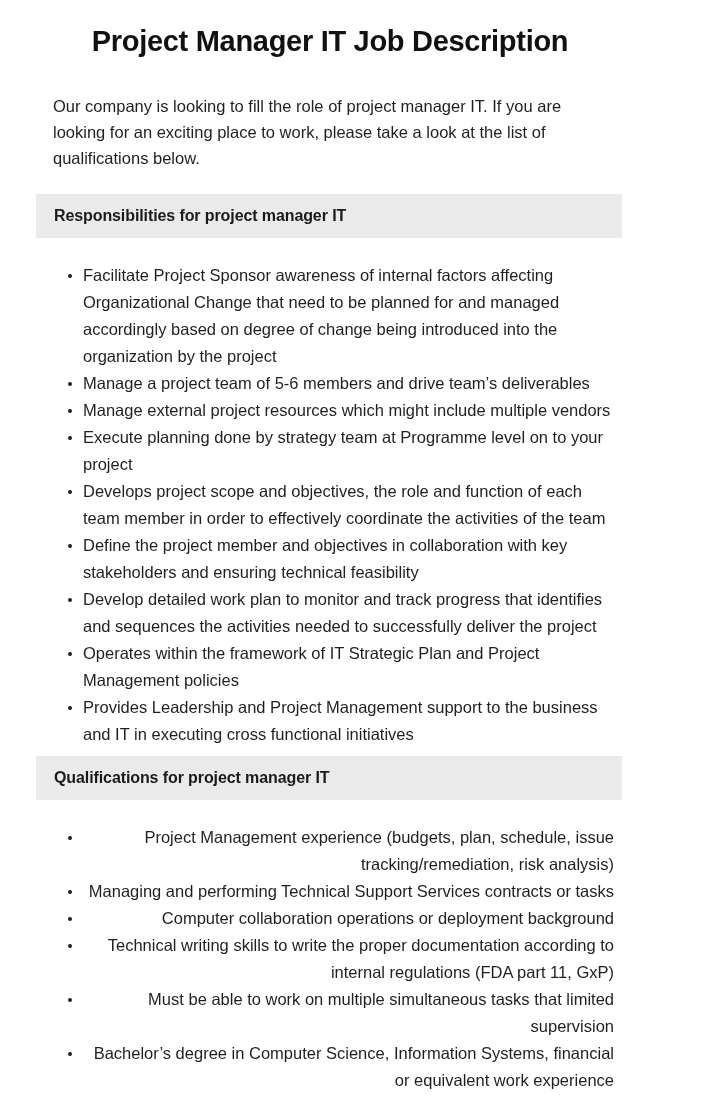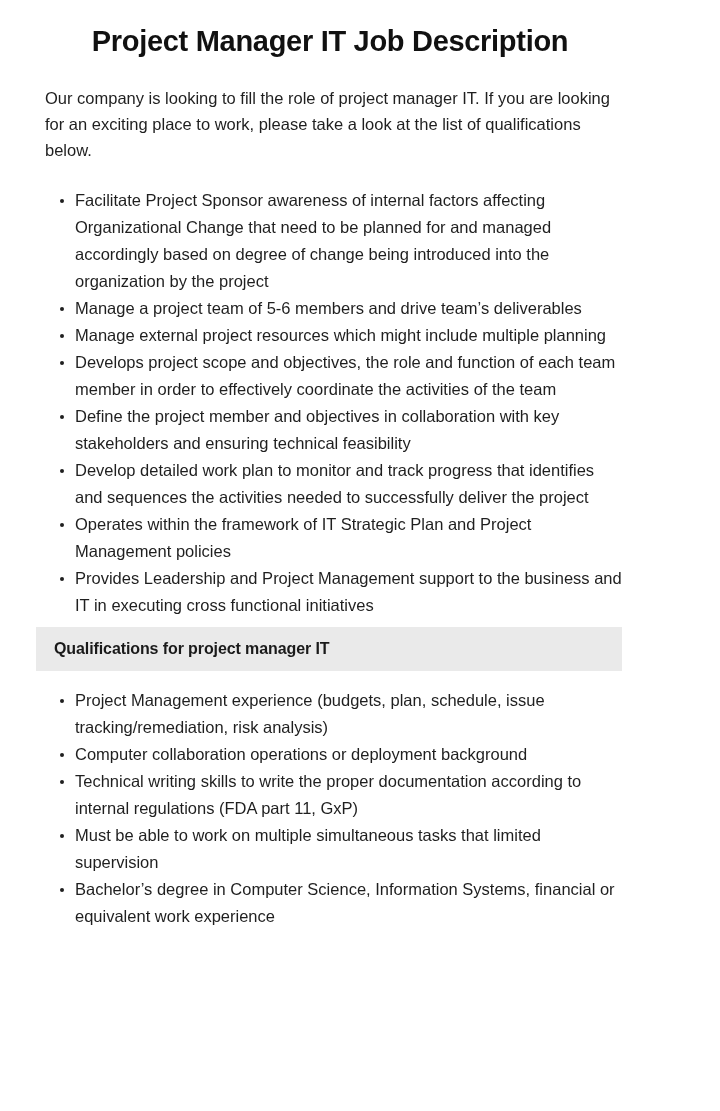--- a/index.html
+++ b/index.html
@@ -30,21 +30,21 @@
     letter-spacing: -0.3px;
     margin: 0;
     padding: 6px 20px 0 20px;
     line-height: 38px;
   }
 
   .intro {
     font-size: 16.5px;
     line-height: 26px;
     color: #1f1f1f;
-    margin: 8px;
+    margin: 16px;
     padding: 17px 22px 0 21px;
     max-width: 700px;
     box-sizing: border-box;
   }
 
   .section {
     margin: 0;
   }
 
   .section-header {
@@ -58,21 +58,21 @@
     font-size: 16px;
     font-weight: bold;
     color: #1a1a1a;
     letter-spacing: -0.1px;
     line-height: 18px;
     display: block;
   }
 
   ul.bullets {
     list-style: none;
-    margin: 0;
+    margin: 8px;
     padding: 16px 22px 0 0;
     box-sizing: border-box;
   }
 
   ul.bullets li {
     position: relative;
     font-size: 16.5px;
     line-height: 27px;
     color: #1f1f1f;
     margin: 0 0 0 0;
@@ -86,58 +86,64 @@
     left: 44px;
     top: 12px;
     width: 4px;
     height: 4px;
     border-radius: 50%;
     background: #1f1f1f;
   }
 
   .qualifications-list {
     padding-top: 17px;
+    text-align: right;
   }
 
   .responsibilities-section .section-header {
     margin-top: 23px;
   }
 
   .qualifications-section .section-header {
     margin-top: 8px;
   }
 </style>
 </head>
 <body>
 
 <div class="page">
 
   <h1 class="doc-title">Project Manager IT Job Description</h1>
 
   <p class="intro">Our company is looking to fill the role of project manager IT. If you are looking for an exciting place to work, please take a look at the list of qualifications below.</p>
 
   <section class="section responsibilities-section">
+    <div class="section-header">
+      <span class="section-header-text">Responsibilities for project manager IT</span>
+    </div>
     <ul class="bullets responsibilities-list">
       <li>Facilitate Project Sponsor awareness of internal factors affecting Organizational Change that need to be planned for and managed accordingly based on degree of change being introduced into the organization by the project</li>
       <li>Manage a project team of 5-6 members and drive team’s deliverables</li>
-      <li>Manage external project resources which might include multiple planning</li>
+      <li>Manage external project resources which might include multiple vendors</li>
+      <li>Execute planning done by strategy team at Programme level on to your project</li>
       <li>Develops project scope and objectives, the role and function of each team member in order to effectively coordinate the activities of the team</li>
       <li>Define the project member and objectives in collaboration with key stakeholders and ensuring technical feasibility</li>
       <li>Develop detailed work plan to monitor and track progress that identifies and sequences the activities needed to successfully deliver the project</li>
       <li>Operates within the framework of IT Strategic Plan and Project Management policies</li>
       <li>Provides Leadership and Project Management support to the business and IT in executing cross functional initiatives</li>
     </ul>
   </section>
 
   <section class="section qualifications-section">
     <div class="section-header">
       <span class="section-header-text">Qualifications for project manager IT</span>
     </div>
     <ul class="bullets qualifications-list">
       <li>Project Management experience (budgets, plan, schedule, issue tracking/remediation, risk analysis)</li>
+      <li>Managing and performing Technical Support Services contracts or tasks</li>
       <li>Computer collaboration operations or deployment background</li>
       <li>Technical writing skills to write the proper documentation according to internal regulations (FDA part 11, GxP)</li>
       <li>Must be able to work on multiple simultaneous tasks that limited supervision</li>
       <li>Bachelor’s degree in Computer Science, Information Systems, financial or equivalent work experience</li>
     </ul>
   </section>
 
 </div>
 
 </body></html>

